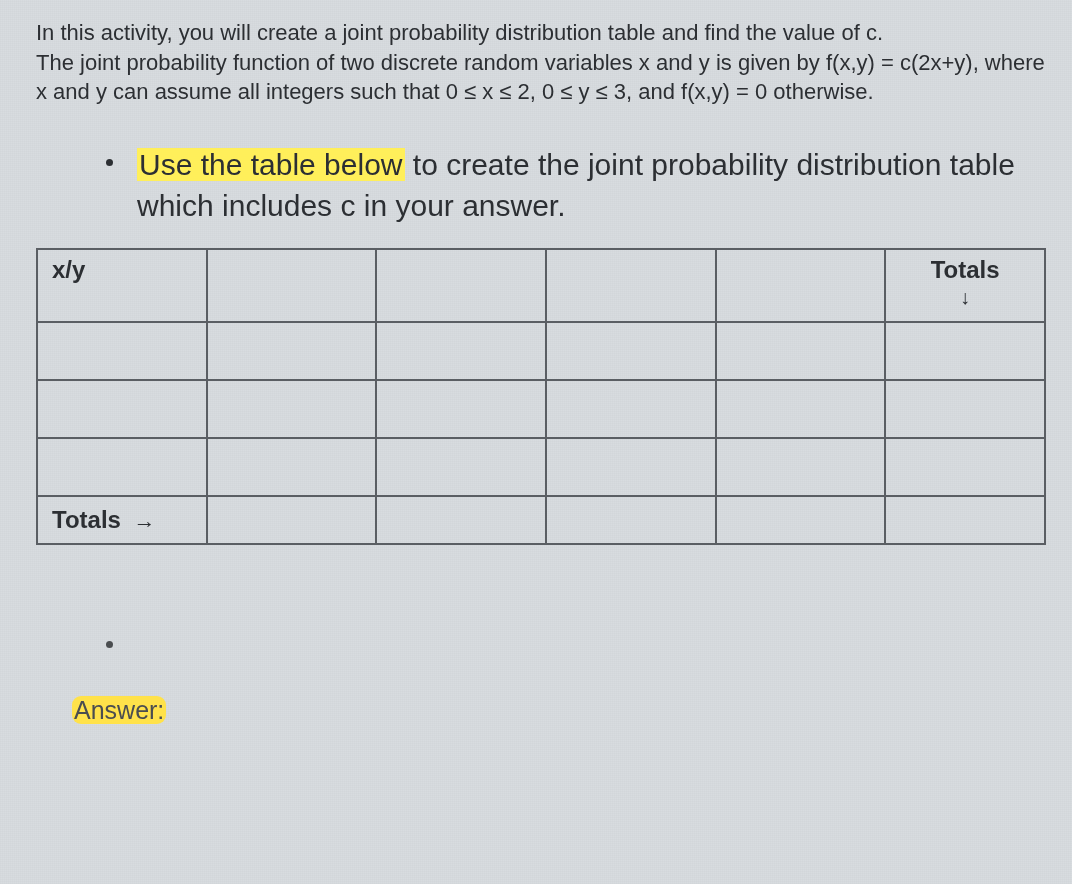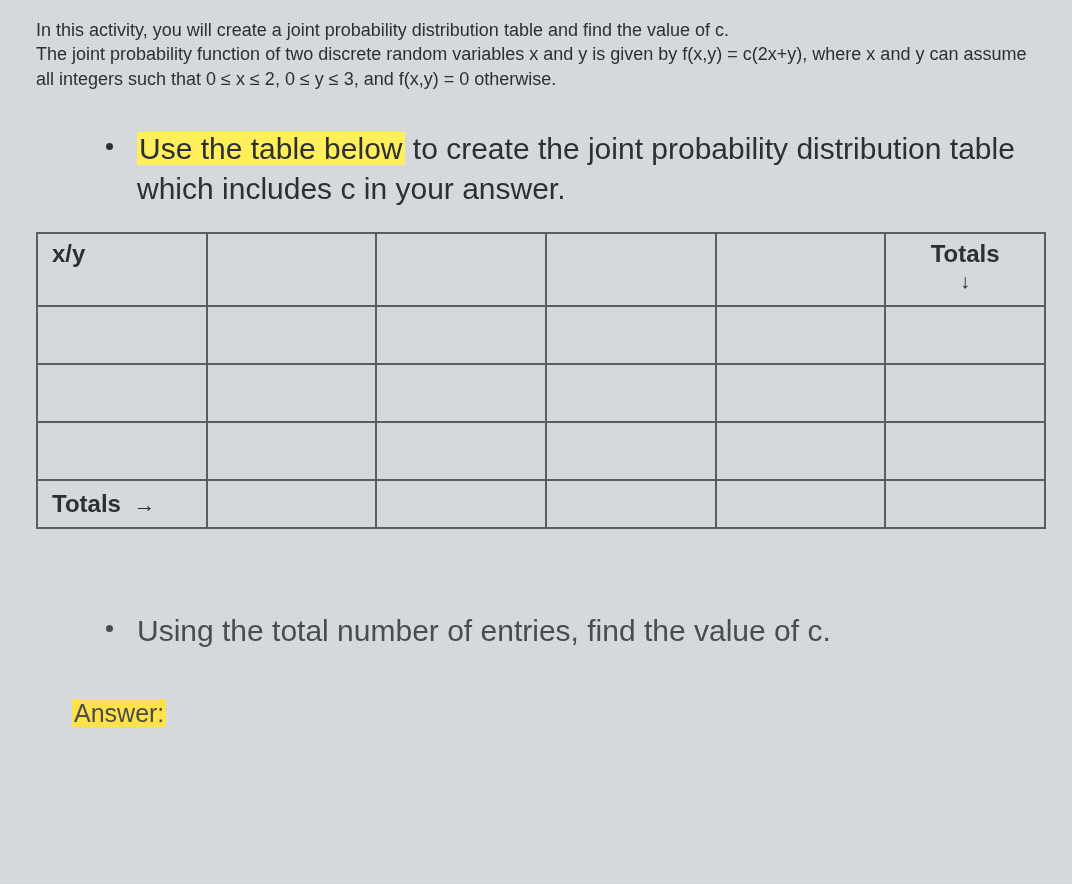--- a/index.html
+++ b/index.html
@@ -12,21 +12,21 @@
   body {
     background: #d8dce0;
     background-image:
       repeating-linear-gradient(0deg, rgba(0,0,0,0.015) 0 1px, transparent 1px 2px),
       repeating-linear-gradient(90deg, rgba(0,0,0,0.015) 0 1px, transparent 1px 2px);
     font-family: Arial, Helvetica, sans-serif;
     color: #2c2f33;
     padding: 18px 26px 0 36px;
   }
   .prompt {
-    font-size: 18px;
+    font-size: 22px;
     line-height: 1.35;
     margin-bottom: 38px;
   }
   .bullet-row {
     display: flex;
     align-items: flex-start;
     padding-left: 70px;
     margin-bottom: 22px;
   }
   .bullet-dot {
@@ -72,20 +72,21 @@
   .answer-label {
     font-size: 25px;
     color: #4a4d50;
     margin-top: 26px;
     margin-left: 36px;
     display:inline-block;
   }
   .answer-hl {
     background: #ffe24a;
     padding: 0 2px;
+    border-radius: 9px;
   }
   .gray-text { color: #4a4d50; }
 </style>
 </head>
 <body>
 
 <div class="prompt">
   <span>In this activity, you will create a joint probability distribution table and find the value of c.</span><br>
   <span>The joint probability function of two discrete random variables x and y is given by f(x,y) = c(2x+y), where x and y can assume all integers such that 0 ≤ x ≤ 2, 0 ≤ y ≤ 3, and f(x,y) = 0 otherwise.</span>
 </div>
@@ -143,20 +144,19 @@
     <td></td>
     <td></td>
     <td></td>
     <td></td>
   </tr>
 </tbody>
   </table>
 
 <div class="bullet-row second-section">
   <div class="bullet-dot" style="background:#4a4d50;"></div>
-  <div class="bullet-text gray-text">Using the total number of entries, find the value of c.</div>
 </div>
 
 <div style="margin-left:0;">
   <span class="answer-label">
     <span class="answer-hl">Answer:</span>
   </span>
 </div>
 
 </body></html>

